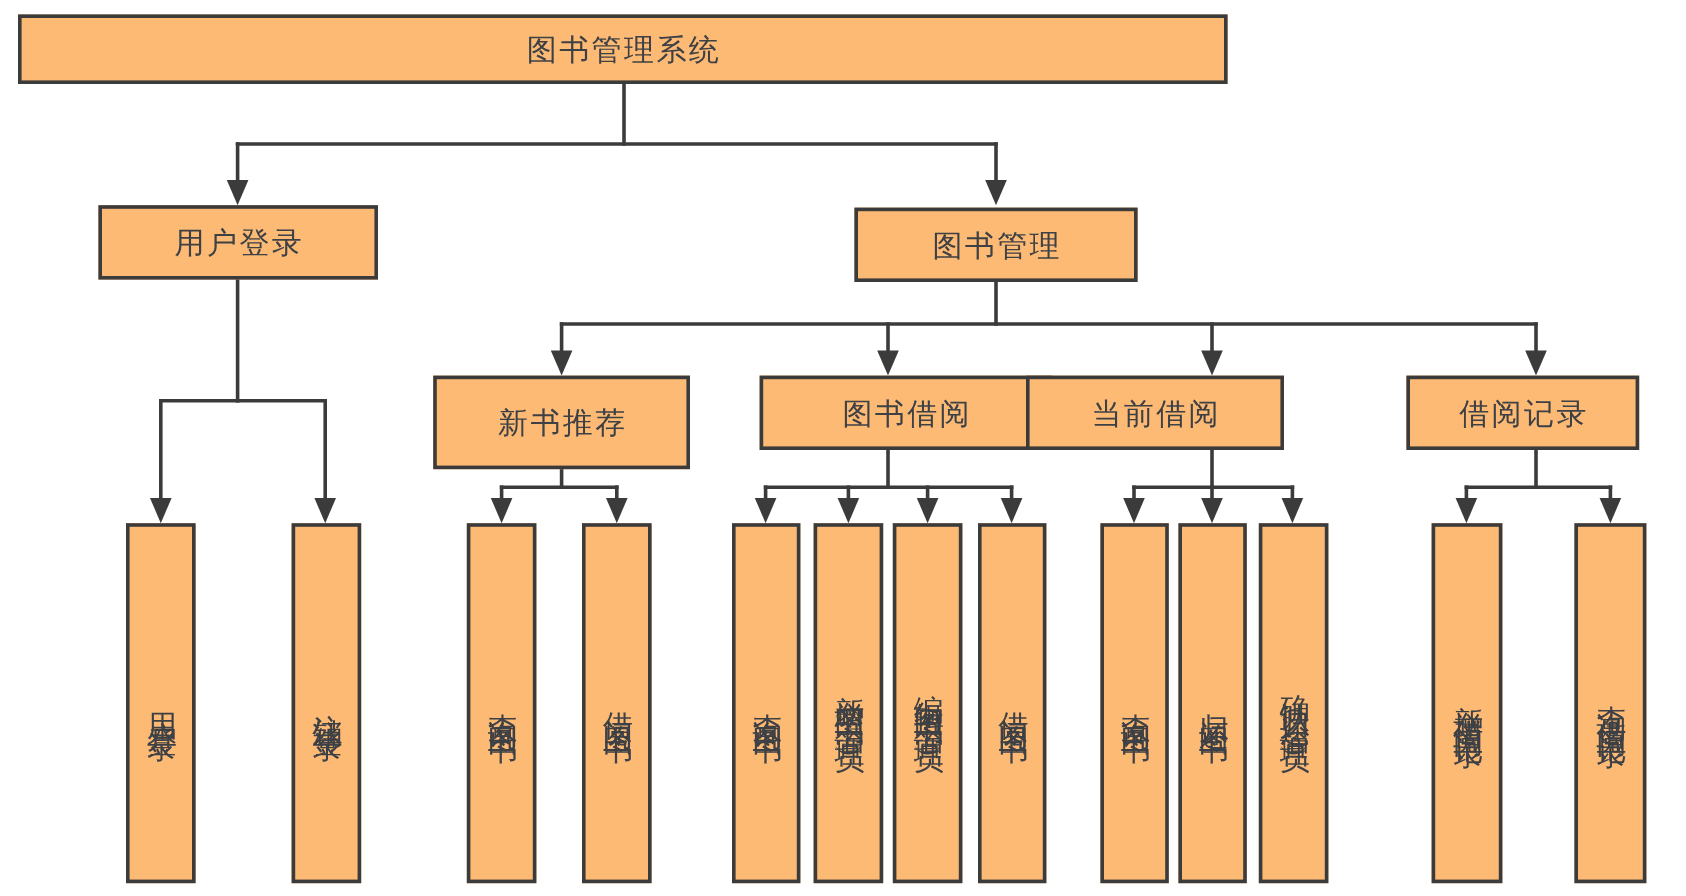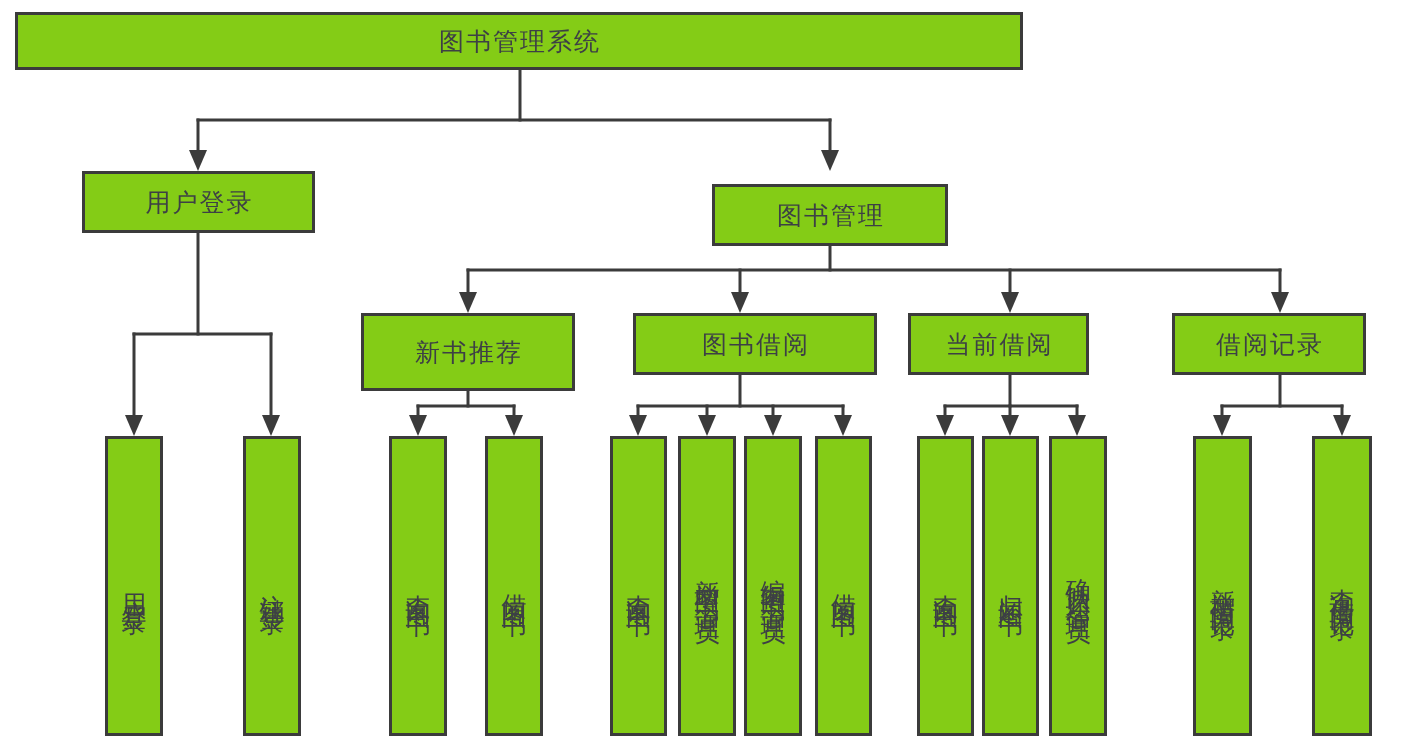--- a/index.html
+++ b/index.html
@@ -14,21 +14,21 @@
   .connector-layer {
     position: absolute;
     left: 0; top: 0;
     width: 1405px; height: 747px;
     z-index: 1;
   }
   .box {
     position: absolute;
     box-sizing: border-box;
     border: 3px solid var(--line, #3b3b3b);
-    background: #84cc16;
+    background: #fdba74;
     display: flex;
     align-items: center;
     justify-content: center;
     color: var(--text, #3d4045);
     z-index: 2;
   }
   .box.h span {
     font-size: 25px;
     letter-spacing: 2px;
     white-space: nowrap;
@@ -113,31 +113,31 @@
       <polygon points="1333,415 1351,415 1342,436" fill="#3b3b3b"></polygon>
     </svg>
 
   <div class="box h" style="left:15px;top:12px;width:1008px;height:58px">
     <span>图书管理系统</span>
   </div>
 
   <div class="box h" style="left:82px;top:171px;width:233px;height:62px">
     <span>用户登录</span>
   </div>
-  <div class="box h" style="left:712px;top:184px;width:236px;height:62px">
+  <div class="box h" style="left:712px;top:173px;width:236px;height:62px">
     <span>图书管理</span>
   </div>
 
   <div class="box h" style="left:361px;top:313px;width:214px;height:78px">
     <span>新书推荐</span>
   </div>
   <div class="box h" style="left:633px;top:313px;width:244px;height:62px">
     <span>图书借阅</span>
   </div>
-  <div class="box h" style="left:908px;top:313px;width:181px;height:62px">
+  <div class="box h" style="left:855px;top:313px;width:215px;height:62px">
     <span>当前借阅</span>
   </div>
   <div class="box h" style="left:1172px;top:313px;width:194px;height:62px">
     <span>借阅记录</span>
   </div>
 
   <div class="box v" style="left:105px;top:436px;width:58px;height:300px">
     <span>用户登录</span>
   </div>
   <div class="box v" style="left:243px;top:436px;width:58px;height:300px">

